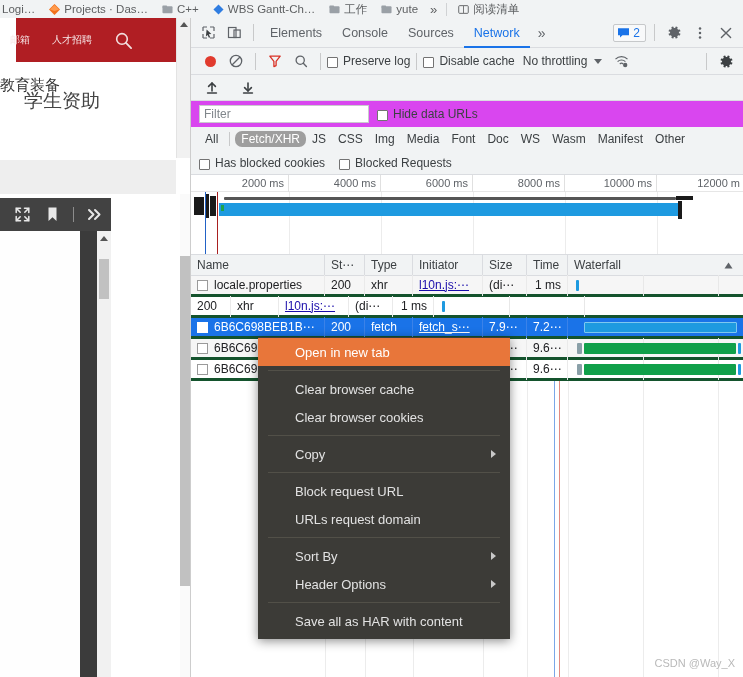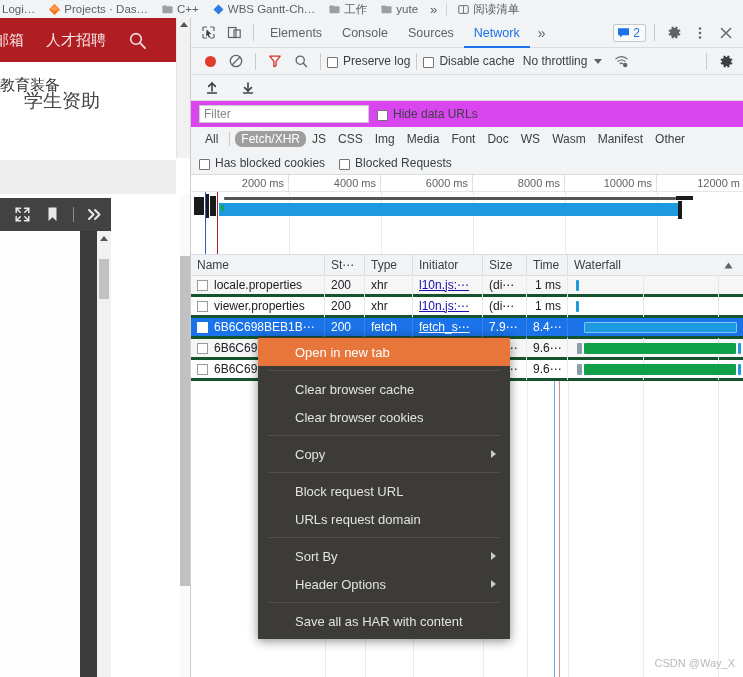--- a/index.html
+++ b/index.html
@@ -26,25 +26,25 @@
   .bm-label { overflow: hidden; text-overflow: ellipsis; white-space: nowrap; }
   .bm-sep { width: 1px; height: 13px; background: #d0d2d4; margin: 0 4px; flex: none; }
   .bm-chev { padding: 0 5px; color: #5d5f61; font-size: 13px; }
 
   
   .page-pane {
     position: absolute; left: 0; top: 18px; width: 190px; height: 659px;
     background: #fff; overflow: hidden;
   }
   .page-redbar {
-    position: absolute; left: 0; top: 0; width: 176px; height: 44px;
+    position: absolute; left: 16px; top: 0; width: 176px; height: 44px;
     background: #b01e23;
     display: flex; align-items: center; gap: 22px;
     padding-left: 0px;
-    color: #f3dede; font-size: 15px;
+    color: #f3dede; font-size: 10px;
   }
   .redbar-link { white-space: nowrap; color: #f7e7e7; }
   .search-ico { width: 19px; height: 19px; display: block; }
 
   .page-white {
     position: absolute; left: 0; top: 44px; width: 176px; height: 98px;
     background: #fff;
   }
   .pg-txt1 { position: absolute; left: 0px; top: 14px; font-size: 15px; color: #333; white-space: nowrap; }
   .pg-txt2 { position: absolute; left: 24px; top: 26px; font-size: 19px; color: #444; white-space: nowrap; }
@@ -590,24 +590,20 @@
         <div class="nc" style="width:44px">(di⋯</div>
         <div class="nc" style="width:41px;text-align:right">1 ms</div>
         <div class="wf-cell">
           <div class="wf-tick" style="left:75px"></div>
             <div class="wf-tick" style="left:150px"></div>
           <div class="wf-bar" style="left:8px;width:3px;background:#1e9ae0"></div>
         </div>
       </div>
 
       <div class="net-row">
-        <div class="nc name" style="width:134px">
-          <span class="rowcb"></span>
-          <span>viewer.properties</span>
-        </div>
         <div class="nc" style="width:40px">200</div>
         <div class="nc" style="width:48px">xhr</div>
         <div class="nc" style="width:70px"><span class="initiator-link">l10n.js:⋯</span></div>
         <div class="nc" style="width:44px">(di⋯</div>
         <div class="nc" style="width:41px;text-align:right">1 ms</div>
         <div class="wf-cell">
           <div class="wf-tick" style="left:75px"></div>
             <div class="wf-tick" style="left:150px"></div>
           <div class="wf-bar" style="left:8px;width:3px;background:#1e9ae0"></div>
         </div>
@@ -615,21 +611,21 @@
 
       <div class="net-row sel">
         <div class="nc name" style="width:134px;border-right-color:#3b82e8">
           <span class="rowcb"></span>
           <span>6B6C698BEB1B⋯</span>
         </div>
         <div class="nc" style="width:40px;border-right-color:#3b82e8">200</div>
         <div class="nc" style="width:48px;border-right-color:#3b82e8">fetch</div>
         <div class="nc" style="width:70px;border-right-color:#3b82e8"><span class="initiator-link">fetch_s⋯</span></div>
         <div class="nc" style="width:44px;border-right-color:#3b82e8">7.9⋯</div>
-        <div class="nc" style="width:41px;border-right-color:#3b82e8;text-align:right">8.4⋯</div>
+        <div class="nc" style="width:41px;border-right-color:#3b82e8;text-align:right">7.2⋯</div>
         <div class="wf-cell">
           <div class="wf-bar" style="left:16px;right:6px;background:#1e9ae0;border:1px solid #7ec8f0"></div>
         </div>
       </div>
 
       <div class="net-row alt">
         <div class="nc name" style="width:134px">
           <span class="rowcb"></span>
           <span>6B6C69</span>
         </div>

